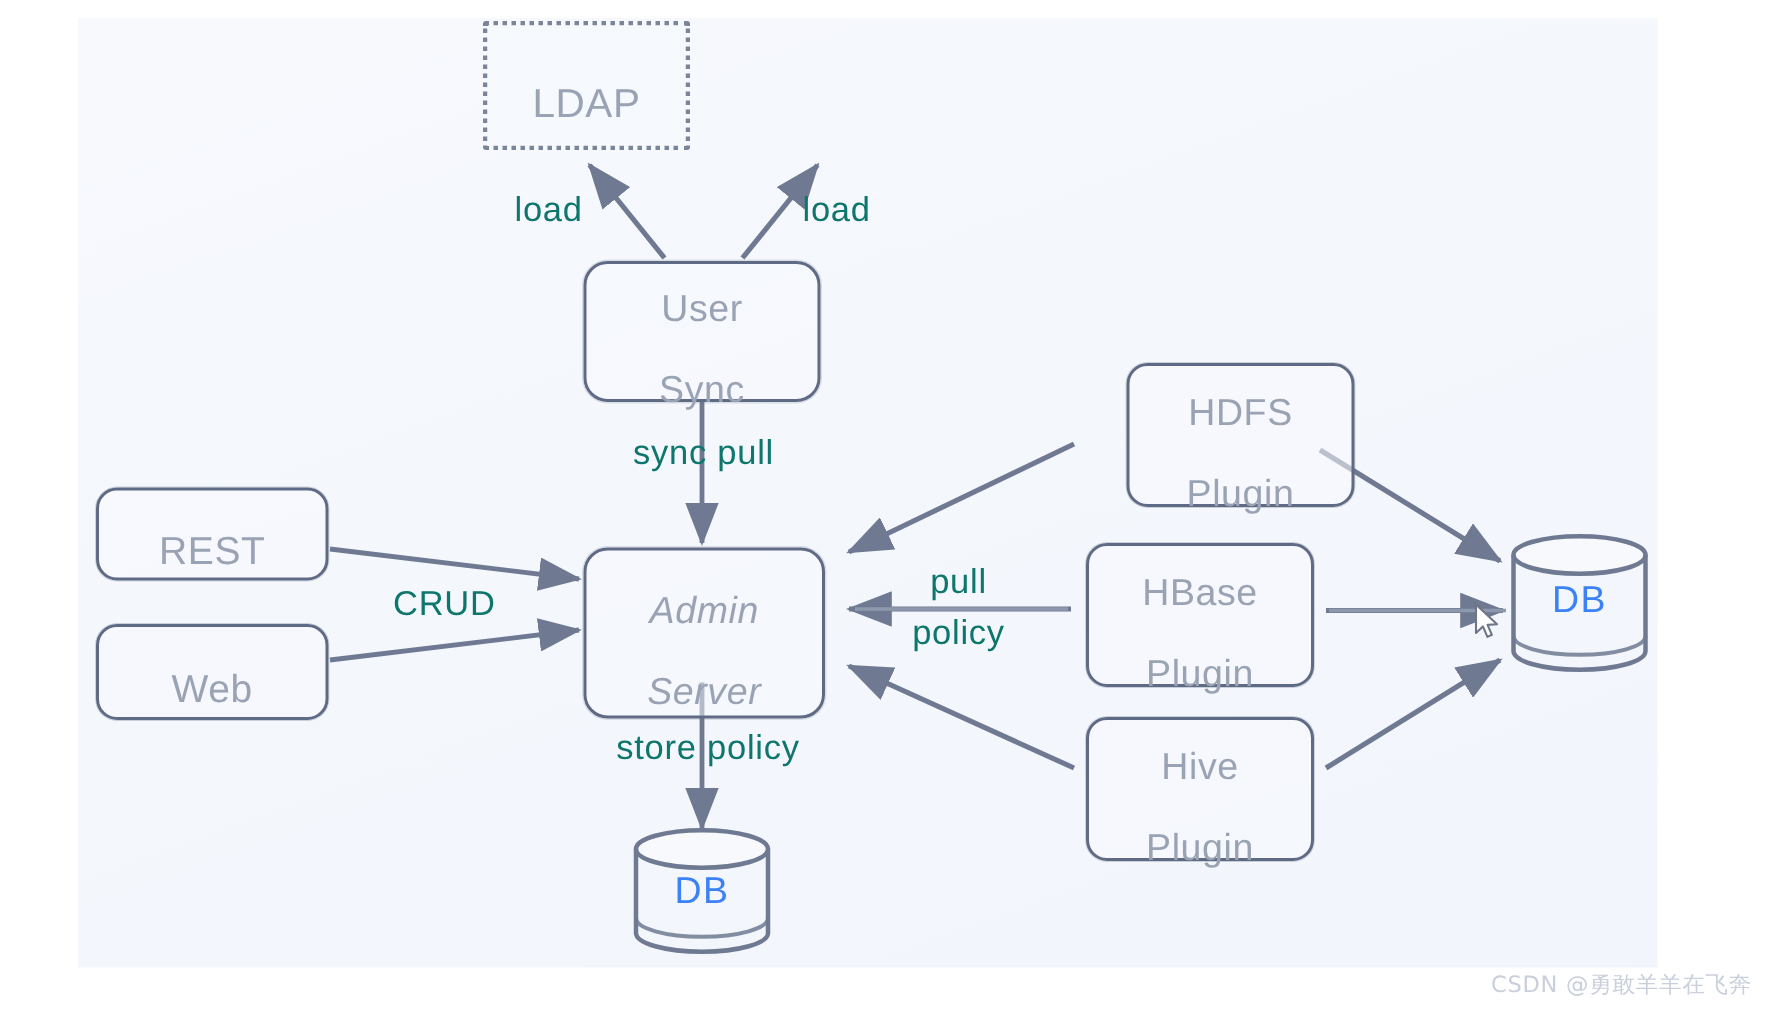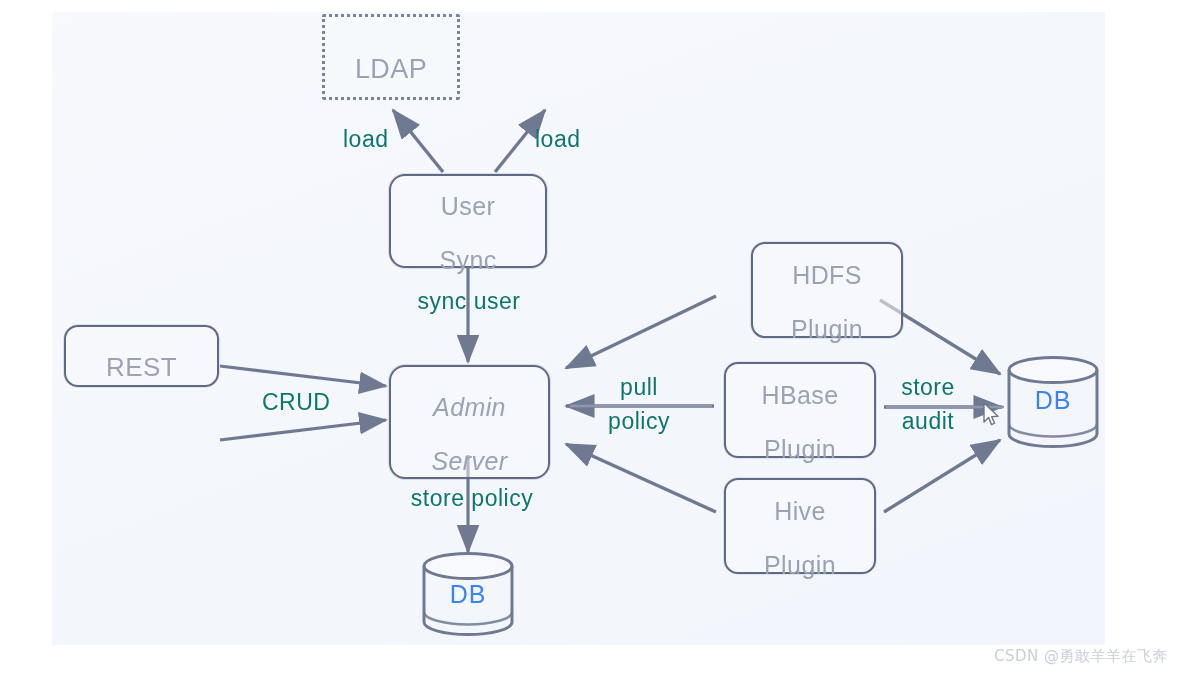--- a/index.html
+++ b/index.html
@@ -180,20 +180,23 @@
 
   <div class="node dashy" style="left:389px; top:174px; width:158px; height:94px; font-size:25px;">
     <span class="line">User</span>
     <span class="line">Sync</span>
   </div>
 
   <div class="node solid" style="left:64px; top:325px; width:155px; height:62px; font-size:26px;">
     <span class="line">REST</span>
   </div>
 
+  <div class="node solid" style="left:64px; top:416px; width:155px; height:64px; font-size:26px;">
+    <span class="line">Web</span>
+  </div>
 
   <div class="node dashy italicnode" style="left:389px; top:365px; width:161px; height:114px; font-size:25px;">
     <span class="line">Admin</span>
     <span class="line">Server</span>
   </div>
 
   <div class="node solid" style="left:751px; top:242px; width:152px; height:96px; font-size:25px;">
     <span class="line">HDFS</span>
     <span class="line">Plugin</span>
   </div>
@@ -227,35 +230,31 @@
       <path d="M6 78 A44 12.5 0 0 0 94 78" stroke="#6f7a92" stroke-width="3" fill="none"></path>
       <path d="M6 68 A44 12.5 0 0 0 94 68" stroke="#6f7a92" stroke-width="2.6" fill="none" opacity="0.85"></path>
     </svg>
     <div class="cyl-label" style="top:30px; font-size:25px;">DB</div>
   </div>
 
   <div class="edge-label" style="left:343px; top:126px; font-size:23px;">load</div>
 
   <div class="edge-label" style="left:535px; top:126px; font-size:23px;">load</div>
 
-  <div class="edge-label" style="left:405px; top:288px; font-size:23px; width:128px;">sync user</div>
+  <div class="edge-label" style="left:405px; top:288px; font-size:23px; width:128px;">sync pull</div>
 
   <div class="edge-label" style="left:262px; top:389px; font-size:23px;">CRUD</div>
 
   <div class="edge-label" style="left:402px; top:485px; font-size:23px; width:140px;">store policy</div>
 
   <div class="edge-label stack" style="left:598px; top:375px; width:82px; font-size:23px;">
     <div>pull</div>
     <div style="margin-top:8px;">policy</div>
   </div>
 
-  <div class="edge-label stack" style="left:890px; top:375px; width:76px; font-size:23px;">
-    <div>store</div>
-    <div style="margin-top:8px;">audit</div>
-  </div>
 
   <svg id="mouse-cursor" viewBox="0 0 20 26" xmlns="http://www.w3.org/2000/svg">
     <path d="M2 1 L2 20 L6.6 15.6 L9.6 22.6 L12.6 21.2 L9.7 14.6 L16 14.2 Z" fill="#ffffff" stroke="#6d7587" stroke-width="1.4" stroke-linejoin="round"></path>
   </svg>
 
   <div id="watermark">CSDN @勇敢羊羊在飞奔</div>
 
 </div>
 
 </body></html>

